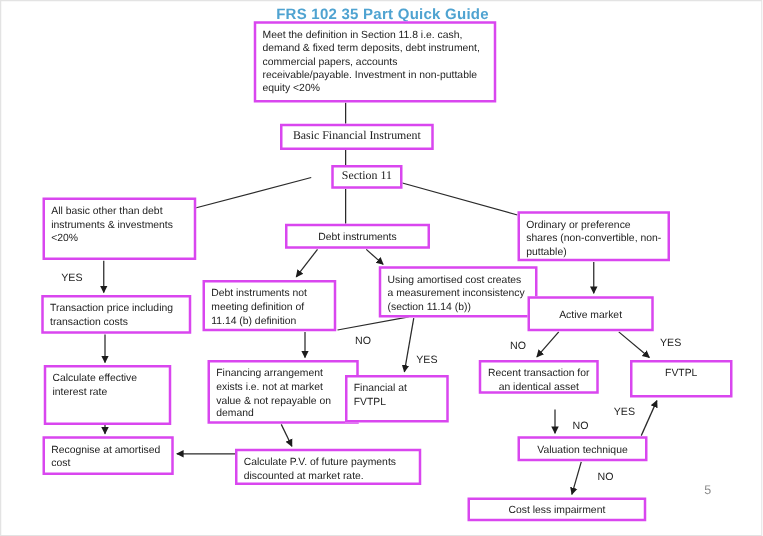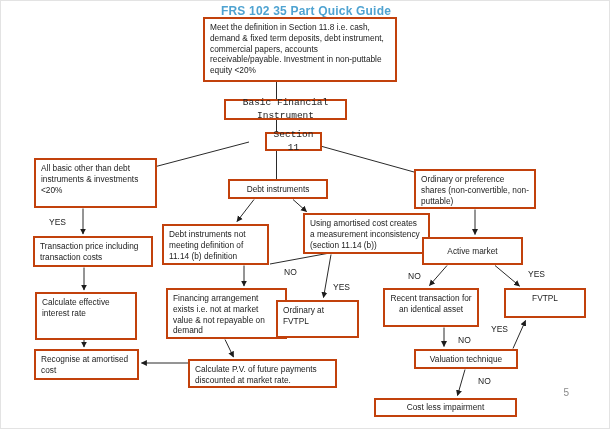--- a/index.html
+++ b/index.html
@@ -6,27 +6,27 @@
   #page{
     position:relative;width:610px;height:429px;background:#ffffff;
     font-family:"Liberation Sans",sans-serif;overflow:hidden;
     border:1px solid #e3e3e3;box-sizing:border-box;
   }
   #page-title{
     position:absolute;left:0;top:3px;width:610px;text-align:center;
     font-size:12px;font-weight:bold;color:#4fa3d1;letter-spacing:.2px;
   }
   .node{
-    position:absolute;border:2px solid #c2410c;background:#fff;
+    position:absolute;border:2px solid #d946ef;background:#fff;
     font-size:8.3px;line-height:1.3;color:#222;padding:3px 5px;
     box-sizing:border-box;
   }
   .node.center{display:flex;align-items:center;justify-content:center;text-align:center;}
   .node.topcenter{text-align:center;}
-  .node.serif{font-family:Liberation Mono, monospace;font-size:9.5px;
+  .node.serif{font-family:Liberation Serif, serif;font-size:9.5px;
     display:flex;align-items:center;justify-content:center;text-align:center;padding:1px 2px;}
   .edge-label{position:absolute;font-size:8.5px;color:#222;}
   #connectors{position:absolute;left:0;top:0;width:610px;height:429px;pointer-events:none;}
   #page-number{position:absolute;right:40px;bottom:30px;font-size:10px;color:#8a8a8a;}
 </style>
 </head>
 <body>
 
 <div id="page">
 
@@ -70,37 +70,37 @@
   <div class="node serif" style="left:264px;top:131px;width:57px;height:19px;">Section 11</div>
 
   <div class="node" style="left:33px;top:157px;width:123px;height:50px;">All basic other than debt instruments &amp; investments &lt;20%</div>
 
   <div class="node" style="left:32px;top:235px;width:120px;height:31px;">Transaction price including transaction costs</div>
 
   <div class="node" style="left:34px;top:291px;width:102px;height:48px;">Calculate effective interest rate</div>
 
   <div class="node" style="left:33px;top:348px;width:105px;height:31px;">Recognise at amortised cost</div>
 
-  <div class="node center" style="left:227px;top:178px;width:100px;height:20px;">Debt instruments</div>
+  <div class="node center" style="left:227px;top:178px;width:116px;height:20px;">Debt instruments</div>
 
   <div class="node" style="left:161px;top:223px;width:107px;height:41px;">Debt instruments not meeting definition of 11.14 (b) definition</div>
 
   <div class="node" style="left:282px;top:212px;width:127px;height:41px;margin-left:20px;">Using amortised cost creates a measurement inconsistency (section 11.14 (b))</div>
 
   <div class="node" style="left:165px;top:287px;width:121px;height:51px;">Financing arrangement exists i.e. not at market value &amp; not repayable on demand</div>
 
-  <div class="node" style="left:275px;top:299px;width:83px;height:38px;">Ordinary at FVTPL</div>
+  <div class="node" style="left:275px;top:299px;width:83px;height:38px;">Financial at FVTPL</div>
 
   <div class="node" style="left:187px;top:358px;width:149px;height:29px;">Calculate P.V. of future payments discounted at market rate.</div>
 
   <div class="node center" style="left:421px;top:236px;width:101px;height:28px;">Active market</div>
 
   <div class="node" style="left:413px;top:168px;width:122px;height:40px;">Ordinary or preference shares (non-convertible, non-puttable)</div>
 
-  <div class="node topcenter" style="left:382px;top:287px;width:96px;height:39px;">Recent transaction for an identical asset</div>
+  <div class="node topcenter" style="left:382px;top:287px;width:96px;height:27px;">Recent transaction for an identical asset</div>
 
   <div class="node topcenter" style="left:503px;top:287px;width:82px;height:30px;">FVTPL</div>
 
   <div class="node center" style="left:413px;top:348px;width:104px;height:20px;">Valuation technique</div>
 
   <div class="node center" style="left:373px;top:397px;width:143px;height:19px;">Cost less impairment</div>
 
   <span class="edge-label" style="left:48px;top:216px;">YES</span>
   <span class="edge-label" style="left:283px;top:266px;">NO</span>
   <span class="edge-label" style="left:332px;top:281px;">YES</span>

